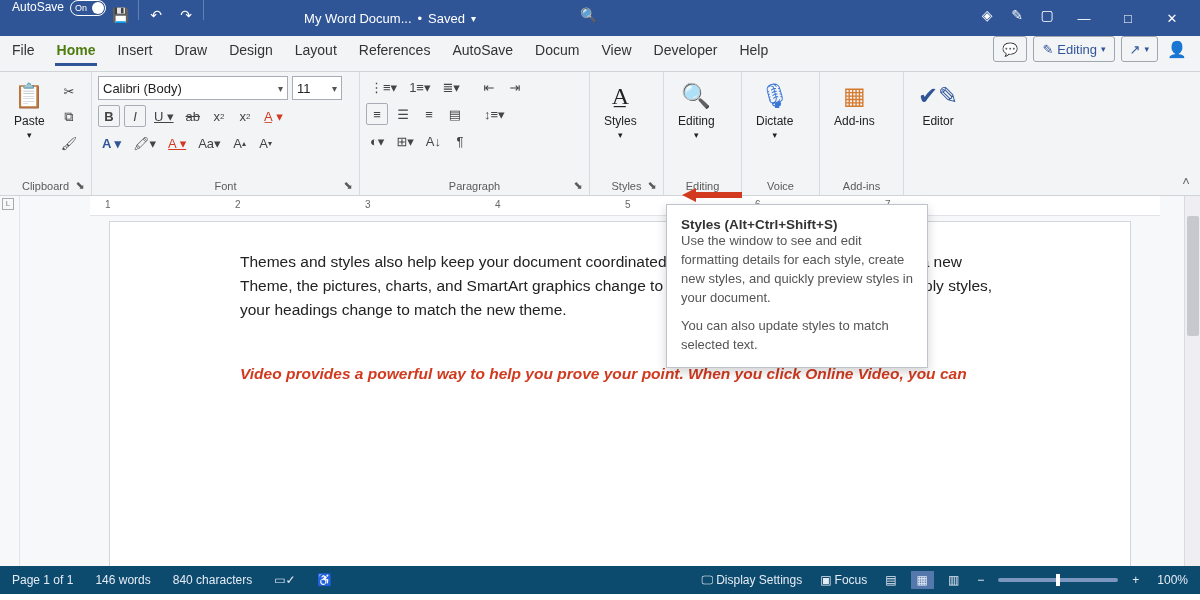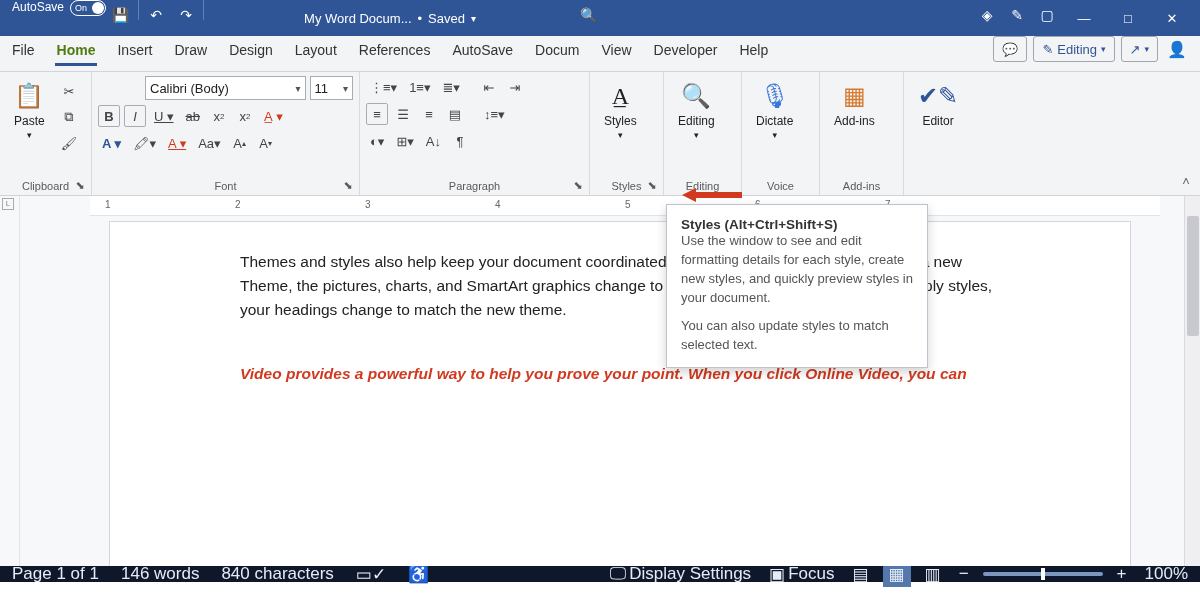--- a/index.html
+++ b/index.html
@@ -39,21 +39,21 @@
   .page { position:absolute; left:90px; top:26px; width:1020px; background:#fff; box-shadow:0 0 0 1px #d2d6dc; padding:28px 130px 80px 130px; height:520px;}
   .para { font-size:15.5px; line-height:1.55; color:#222; }
   .red-italic { color:#d13a1f; font-style:italic; font-weight:600; margin-top:40px;}
   .scrollbar-v { position:absolute; right:0; top:0; width:16px; height:100%; background:#efeff1; border-left:1px solid #d7dbe0;}
   .scrollbar-v .thumb { position:absolute; left:2px; top:20px; width:12px; height:120px; background:#c7c9cf; border-radius:2px;}
   .tooltip { position:absolute; left:666px; top:204px; width:262px; background:#fff; border:1px solid #bfc4cc; box-shadow:0 4px 10px rgba(0,0,0,0.18); padding:12px 14px; font-size:13px; color:#333; z-index:50;}
   .tooltip .tt-title { font-weight:600; font-size:13.5px;}
   .tooltip p { margin-bottom:10px; line-height:1.45; color:#555;}
   .tooltip p:last-child{margin-bottom:0;}
   .arrow-red { position:absolute; left:682px; top:186px; z-index:60; color:#d13a1f; }
-  .status { height:16px; background:#0f172a; color:#e5ecf6; display:flex; align-items:center; font-size:17px; padding:0 8px; gap:14px;}
+  .status { height:28px; background:#0c4a6e; color:#e5ecf6; display:flex; align-items:center; font-size:12px; padding:0 8px; gap:14px;}
   .status .right { margin-left:auto; display:flex; align-items:center; gap:10px;}
   .status .vbtn { padding:2px 4px; display:flex; align-items:center; gap:3px;}
   .slider { width:120px; height:4px; background:#7b97c0; position:relative; border-radius:2px;}
   .slider .sknob { position:absolute; left:58px; top:-4px; width:4px; height:12px; background:#fff;}
   svg { display:block; }
   .collapse { margin-left:auto; width:28px; display:flex; align-items:flex-end; justify-content:center; padding-bottom:6px; color:#666;}
 </style>
 </head>
 <body>
 
@@ -129,21 +129,21 @@
         <span class="smallbtn">🖌</span>
       </div>
     </div>
     <div class="label"><span>Clipboard</span><span class="dlglaunch">⬊</span></div>
   </div>
 
   <div class="rgroup" style="width:268px;">
     <div class="body">
       <div class="col" style="gap:5px; width:100%;">
         <div class="row">
-          <div class="combo" style="width:190px;margin-left:47px;">
+          <div class="combo" style="width:190px;">
             <span>Calibri (Body)</span>
               <span class="arr">▾</span>
           </div>
           <div class="combo" style="width:50px;">
             <span>11</span>
               <span class="arr">▾</span>
           </div>
         </div>
         <div class="row">
           <span class="smallbtn box" style="font-weight:bold;">B</span>

